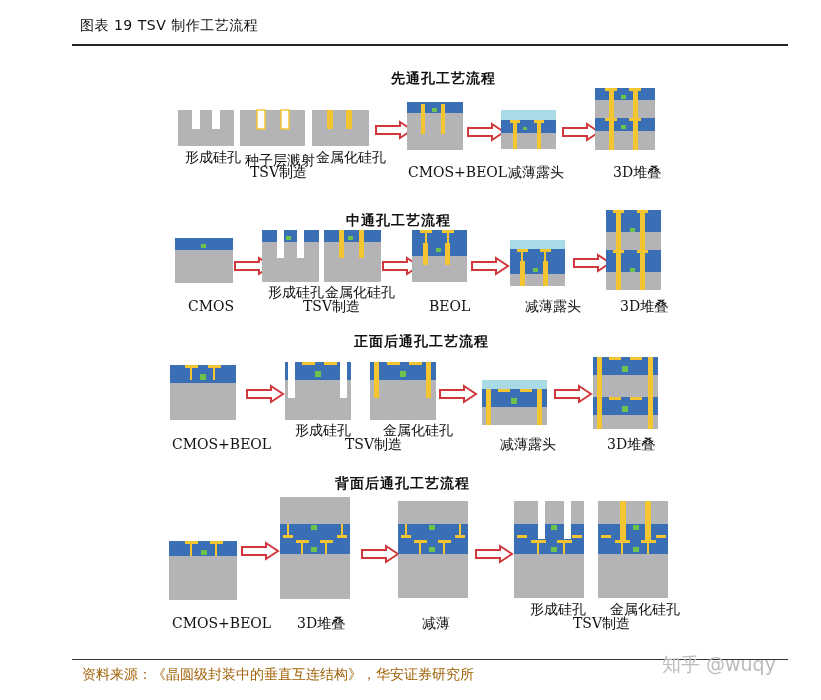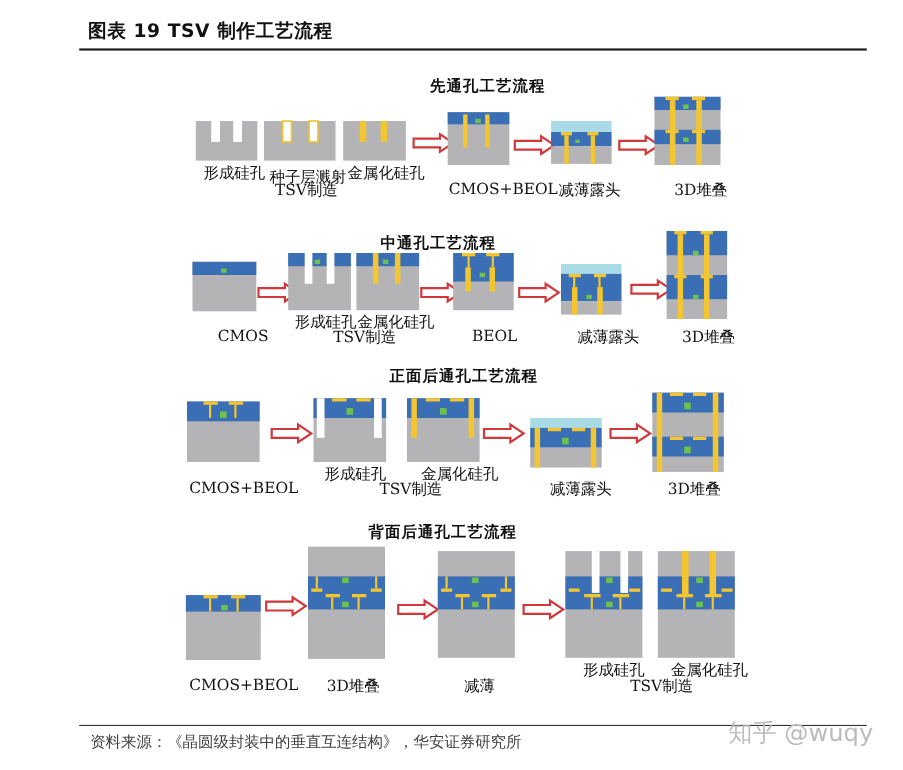--- a/index.html
+++ b/index.html
@@ -1,21 +1,21 @@
 <!DOCTYPE html>
 <html><head>
 <meta charset="utf-8">
 <style>
   html,body{margin:0;padding:0;background:#fff;}
   body{width:821px;height:700px;position:relative;overflow:hidden;font-family:"DejaVu Serif","Liberation Serif",serif;color:#111;}
-  .fig-title{position:absolute;left:80px;top:17px;font-family:"DejaVu Sans","Liberation Sans",sans-serif;font-weight:bold;font-size:17px;letter-spacing:0.5px;}
+  .fig-title{position:absolute;left:80px;top:17px;font-family:"DejaVu Sans","Liberation Sans",sans-serif;font-weight:normal;font-size:14px;letter-spacing:0.5px;}
   .rule-top{position:absolute;left:72px;top:44px;width:716px;height:2px;background:#222;}
   .rule-bottom{position:absolute;left:72px;top:659px;width:716px;height:1px;background:#333;}
-  .source{position:absolute;left:82px;top:666px;font-size:14px;color:#404040;}
-  .watermark{position:absolute;left:662px;top:652px;font-family:"DejaVu Sans","Liberation Sans",sans-serif;font-size:22px;color:#bcbcbc;}
+  .source{position:absolute;left:82px;top:666px;font-size:14px;color:#a16207;}
+  .watermark{position:absolute;left:662px;top:652px;font-family:"DejaVu Sans","Liberation Sans",sans-serif;font-size:19px;color:#bcbcbc;}
   .sec-title{position:absolute;font-weight:bold;font-size:14px;letter-spacing:1px;}
   .lbl{position:absolute;font-size:14px;white-space:nowrap;}
   svg.diag{position:absolute;left:0;top:0;}
 </style>
 </head>
 <body>
 
 <div class="fig-title">图表 19 TSV 制作工艺流程</div>
 <div class="rule-top"></div>
 
@@ -279,21 +279,21 @@
 <div class="sec-title" style="left:335px;top:475px;">背面后通孔工艺流程</div>
 
 <div class="lbl" style="left:185px;top:149px;">形成硅孔</div>
 <div class="lbl" style="left:245px;top:152px;">种子层溅射</div>
 <div class="lbl" style="left:316px;top:149px;">金属化硅孔</div>
 <div class="lbl" style="left:250px;top:164px;">TSV制造</div>
 <div class="lbl" style="left:408px;top:164px;">CMOS+BEOL</div>
 <div class="lbl" style="left:508px;top:164px;">减薄露头</div>
 <div class="lbl" style="left:613px;top:164px;">3D堆叠</div>
 
-<div class="lbl" style="left:198px;top:298px;">CMOS</div>
+<div class="lbl" style="left:188px;top:298px;">CMOS</div>
 <div class="lbl" style="left:268px;top:284px;">形成硅孔</div>
 <div class="lbl" style="left:325px;top:284px;">金属化硅孔</div>
 <div class="lbl" style="left:303px;top:298px;">TSV制造</div>
 <div class="lbl" style="left:429px;top:298px;">BEOL</div>
 <div class="lbl" style="left:525px;top:298px;">减薄露头</div>
 <div class="lbl" style="left:620px;top:298px;">3D堆叠</div>
 
 <div class="lbl" style="left:172px;top:436px;">CMOS+BEOL</div>
 <div class="lbl" style="left:295px;top:422px;">形成硅孔</div>
 <div class="lbl" style="left:383px;top:422px;">金属化硅孔</div>

